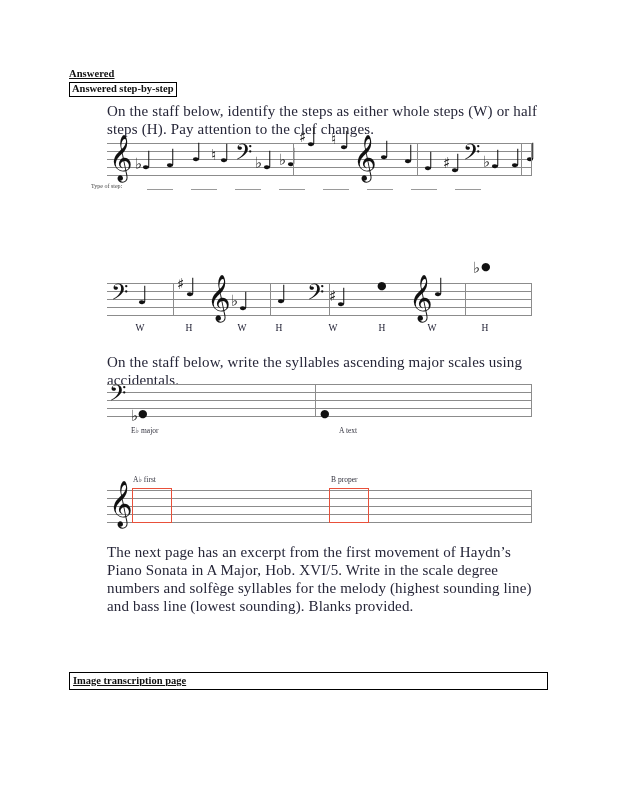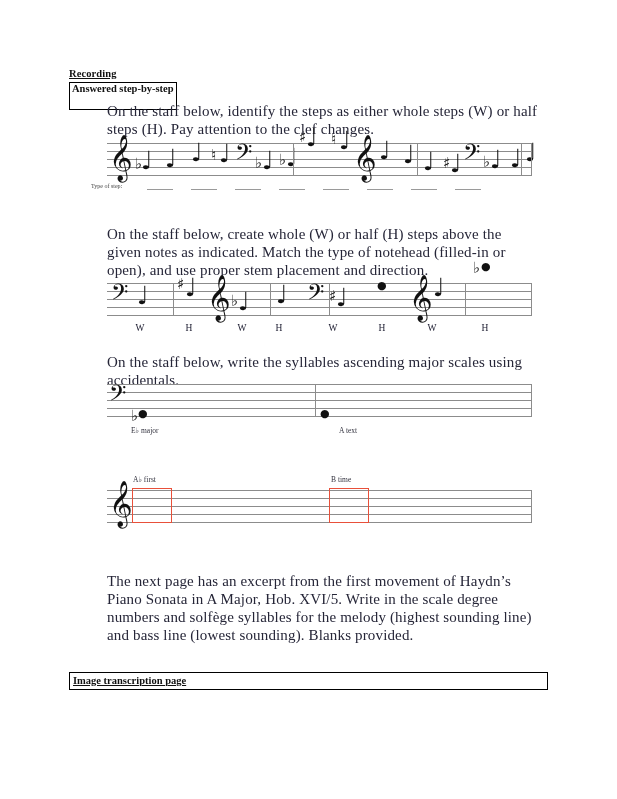--- a/index.html
+++ b/index.html
@@ -34,38 +34,38 @@
     letter-spacing: .1px;
   }
   .hdr-answered {
     position: absolute;
     left: 69px;
     top: 82px;
     font-size: 10.5px;
     font-weight: bold;
     color: #111;
     border: 1px solid #000;
-    padding: 0 2px 14px 2px;
+    padding: 0 2px 1px 2px;
     line-height: 12px;
     white-space: nowrap;
   }
 
   
   .para {
     position: absolute;
     font-size: 15px;
     line-height: 18px;
     color: #262638;
     letter-spacing: .15px;
   }
   .p1 { left: 107px; top: 102px; width: 432px; }
   .p2 { left: 107px; top: 225px; width: 432px; }
   .p3 { left: 107px; top: 353px; width: 432px; }
   .p4 { left: 107px; top: 452px; width: 432px; }
-  .p5 { left: 107px; top: 543px; width: 428px; margin-top: 29px; }
+  .p5 { left: 107px; top: 543px; width: 428px; }
 
   .u { }
 
   .recording {
     position: absolute;
     left: 140px;
     top: 604px;
     font-size: 10.4px;
     color: #262638;
     white-space: nowrap;
@@ -182,21 +182,21 @@
     font-weight: bold;
     color: #111;
     text-decoration: underline;
   }
 </style>
 </head>
 <body>
 
 <div class="page">
 
-  <div class="hdr-question">Recording</div>
+  <div class="hdr-question">Answered</div>
   <div class="hdr-answered">Answered step-by-step</div>
 
   <div class="para p1">
     <span>On the staff below, identify the steps as either whole steps (W) or half steps (H). Pay attention to the clef changes.</span>
   </div>
 
   <div class="staff-block" style="left:107px; top:143px; width:425px;">
     <div class="staff">
       <div class="ln"></div>
       <div class="ln"></div>
@@ -250,23 +250,20 @@
     <div class="blank-rule" style="left:40px; top:46px; width:26px;"></div>
     <div class="blank-rule" style="left:84px; top:46px; width:26px;"></div>
     <div class="blank-rule" style="left:128px; top:46px; width:26px;"></div>
     <div class="blank-rule" style="left:172px; top:46px; width:26px;"></div>
     <div class="blank-rule" style="left:216px; top:46px; width:26px;"></div>
     <div class="blank-rule" style="left:260px; top:46px; width:26px;"></div>
     <div class="blank-rule" style="left:304px; top:46px; width:26px;"></div>
     <div class="blank-rule" style="left:348px; top:46px; width:26px;"></div>
   </div>
 
-  <div class="para p2">
-    <span>On the staff below, create whole (W) or half (H) steps above the given notes as indicated. Match the type of notehead (filled-in or open), and use proper stem placement and direction.</span>
-  </div>
 
   <div class="staff-block" style="left:107px; top:283px; width:425px;">
     <div class="staff">
       <div class="ln"></div>
       <div class="ln"></div>
       <div class="ln"></div>
       <div class="ln"></div>
       <div class="ln"></div>
 
       <span class="glyph clef-b" style="left:4px; top:-2px;">𝄢</span>
@@ -351,21 +348,21 @@
       <div class="ln"></div>
 
       <span class="glyph clef-t" style="left:2px; top:-7px;">𝄞</span>
       <div class="endbar"></div>
     </div>
 
     <div class="redbox" style="left:25px; top:-2px; width:40px; height:35px;"></div>
     <div class="redbox" style="left:222px; top:-2px; width:40px; height:35px;"></div>
 
     <div class="scale-label" style="left:26px; top:-15px;">A♭ first</div>
-    <div class="scale-label" style="left:224px; top:-15px;">B time</div>
+    <div class="scale-label" style="left:224px; top:-15px;">B proper</div>
   </div>
 
   <div class="para p5">
     <span>The next page has an excerpt from the first movement of Haydn’s Piano Sonata in A Major, Hob. XVI/5. Write in the scale degree numbers and solfège syllables for the melody (highest sounding line) and bass line (lowest sounding). Blanks provided.</span>
   </div>
 
 
   <div class="footer-box"></div>
   <div class="footer-text">Image transcription page</div>
 

